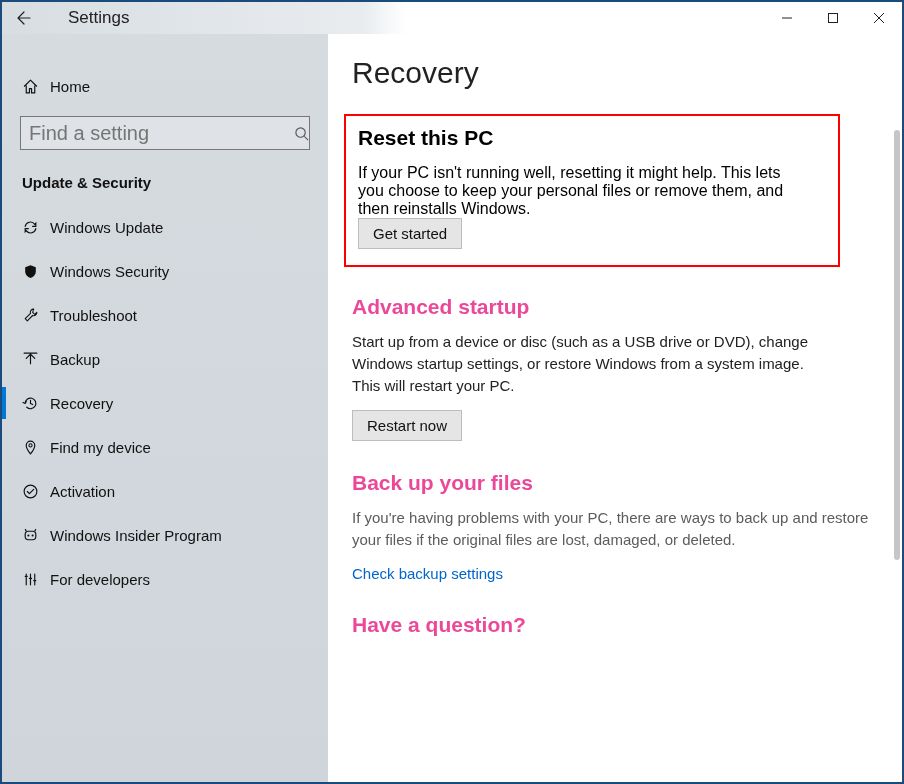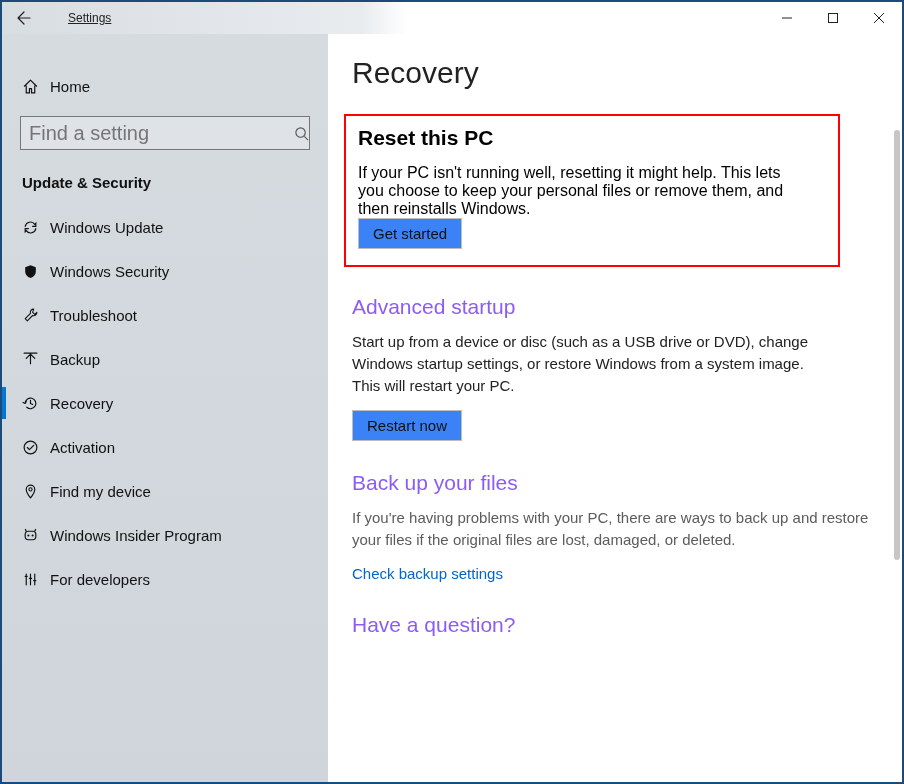--- a/index.html
+++ b/index.html
@@ -11,21 +11,21 @@
   display: flex; flex-direction: column;
   position: relative;
 }
 .titlebar {
   height: 32px;
   display: flex; align-items: center;
   background: linear-gradient(to right, #d8dde2, #e8ecef 40%, #fff 45%);
   padding-left: 14px;
 }
 .titlebar .back { width: 20px; display:flex; align-items:center; cursor:pointer;}
-.titlebar .title { font-size: 12px; color: #222; margin-left: 32px; text-decoration: underline; }
+.titlebar .title { font-size: 17px; color: #222; margin-left: 32px; }
 .titlebar .winbtns { margin-left: auto; display:flex; }
 .winbtn { width: 46px; height: 30px; display:flex; align-items:center; justify-content:center; cursor:pointer; }
 .body { flex:1; display:flex; min-height:0; }
 .sidebar {
   width: 326px;
   background: linear-gradient(to bottom, #d6dbe0, #cfd5da);
   padding: 30px 0 0 0;
   display:flex; flex-direction:column;
 }
 .home-row, .nav-row {
@@ -62,26 +62,26 @@
   flex:1; position:relative; background:#fff;
   padding: 22px 24px 0 24px;
   overflow:hidden;
 }
 .scrollbar {
   position:absolute; right:2px; top:96px; width:6px; height:430px;
   background:#c6c6c6; border-radius:3px;
 }
 h1.page-title { font-weight:400; font-size:30px; color:#222; margin-bottom: 24px; }
 .section { margin-bottom: 30px; }
-.section h2 { font-weight:400; font-size:21px; color:#8b5cf6; margin-bottom:12px; }
+.section h2 { font-weight:700; font-size:21px; color:#ec4899; margin-bottom:12px; }
 .section p { font-size:15px; color:#222; line-height:1.45; max-width: 520px; margin-bottom:14px; }
 .section p.gray { color:#5c5c5c; }
 .btn {
   display:inline-block;
-  background:#3b82f6; border:1px solid #bdbdbd;
+  background:#e5e5e5; border:1px solid #bdbdbd;
   padding: 6px 14px; font-size:15px; color:#111;
   cursor:pointer;
 }
 a.link { color:#0066cc; text-decoration:none; font-size:15px; cursor:pointer; }
 .highlight-box {
   border: 2px solid #ff0000;
   padding: 10px 12px 16px 12px;
   margin-bottom: 28px;
   margin-left: -8px;
   margin-right: 38px;
@@ -181,34 +181,34 @@
         <span class="icon">
             <svg width="17" height="17" viewBox="0 0 16 16">
               <path d="M3 8a5 5 0 1 1 1.5 3.5M3 8l-2-1m2 1 1-2M8 5v3l2 1" stroke="#111" stroke-width="1.1" fill="none" stroke-linecap="round" stroke-linejoin="round"></path>
             </svg>
           </span>
         <span>Recovery</span>
       </div>
       <div class="nav-row">
         <span class="icon">
             <svg width="17" height="17" viewBox="0 0 16 16">
+              <path d="M8 2a4 4 0 0 1 4 4c0 3-4 8-4 8S4 9 4 6a4 4 0 0 1 4-4z" stroke="#111" stroke-width="1.1" fill="none"></path>
+              <circle cx="8" cy="6" r="1.5" stroke="#111" stroke-width="1" fill="none"></circle>
+            </svg>
+          </span>
+        <span>Find my device</span>
+      </div>
+      <div class="nav-row">
+        <span class="icon">
+            <svg width="17" height="17" viewBox="0 0 16 16">
               <circle cx="8" cy="8" r="6" stroke="#111" stroke-width="1.1" fill="none"></circle>
               <path d="M5 8l2 2 4-4" stroke="#111" stroke-width="1.1" fill="none" stroke-linecap="round" stroke-linejoin="round"></path>
             </svg>
           </span>
         <span>Activation</span>
-      </div>
-      <div class="nav-row">
-        <span class="icon">
-            <svg width="17" height="17" viewBox="0 0 16 16">
-              <path d="M8 2a4 4 0 0 1 4 4c0 3-4 8-4 8S4 9 4 6a4 4 0 0 1 4-4z" stroke="#111" stroke-width="1.1" fill="none"></path>
-              <circle cx="8" cy="6" r="1.5" stroke="#111" stroke-width="1" fill="none"></circle>
-            </svg>
-          </span>
-        <span>Find my device</span>
       </div>
       <div class="nav-row">
         <span class="icon">
             <svg width="17" height="17" viewBox="0 0 16 16">
               <rect x="3" y="4" width="10" height="8" rx="3" stroke="#111" stroke-width="1.1" fill="none"></rect>
               <circle cx="6" cy="8" r="1" fill="#111"></circle>
               <circle cx="10" cy="8" r="1" fill="#111"></circle>
               <path d="M4 4l-1-2M12 4l1-2" stroke="#111" stroke-width="1.1"></path>
             </svg>
           </span>

